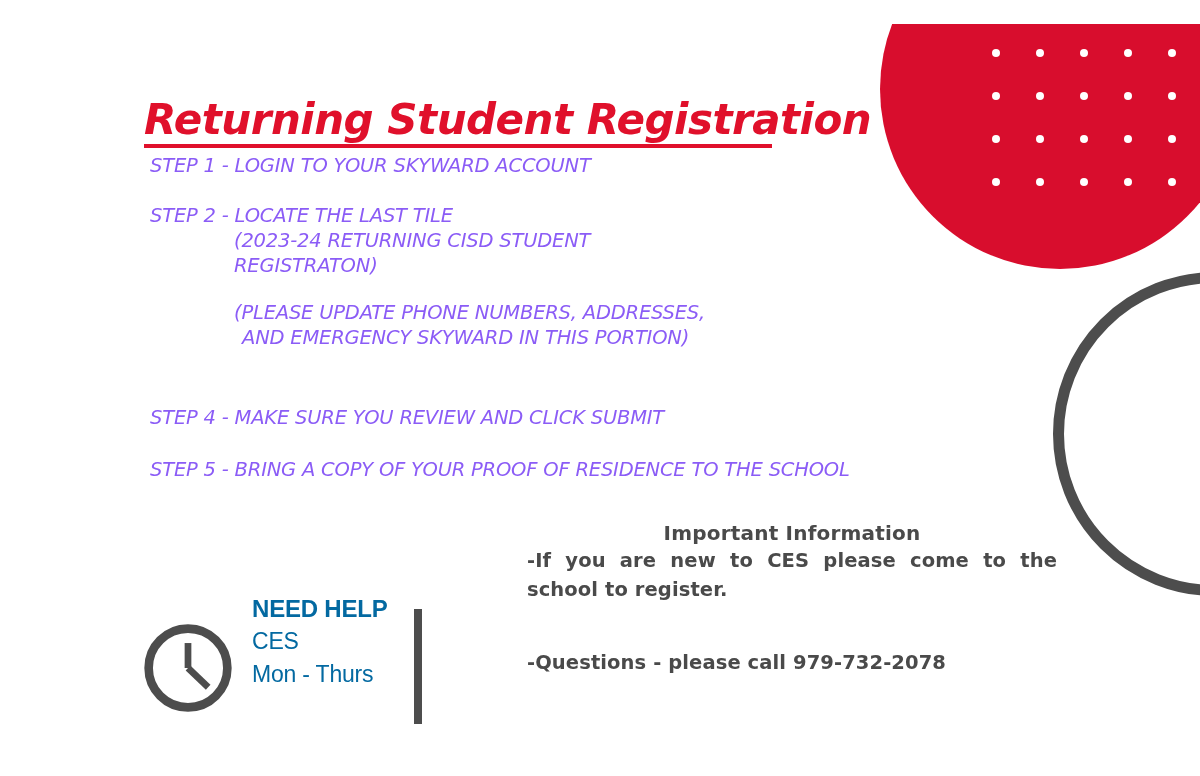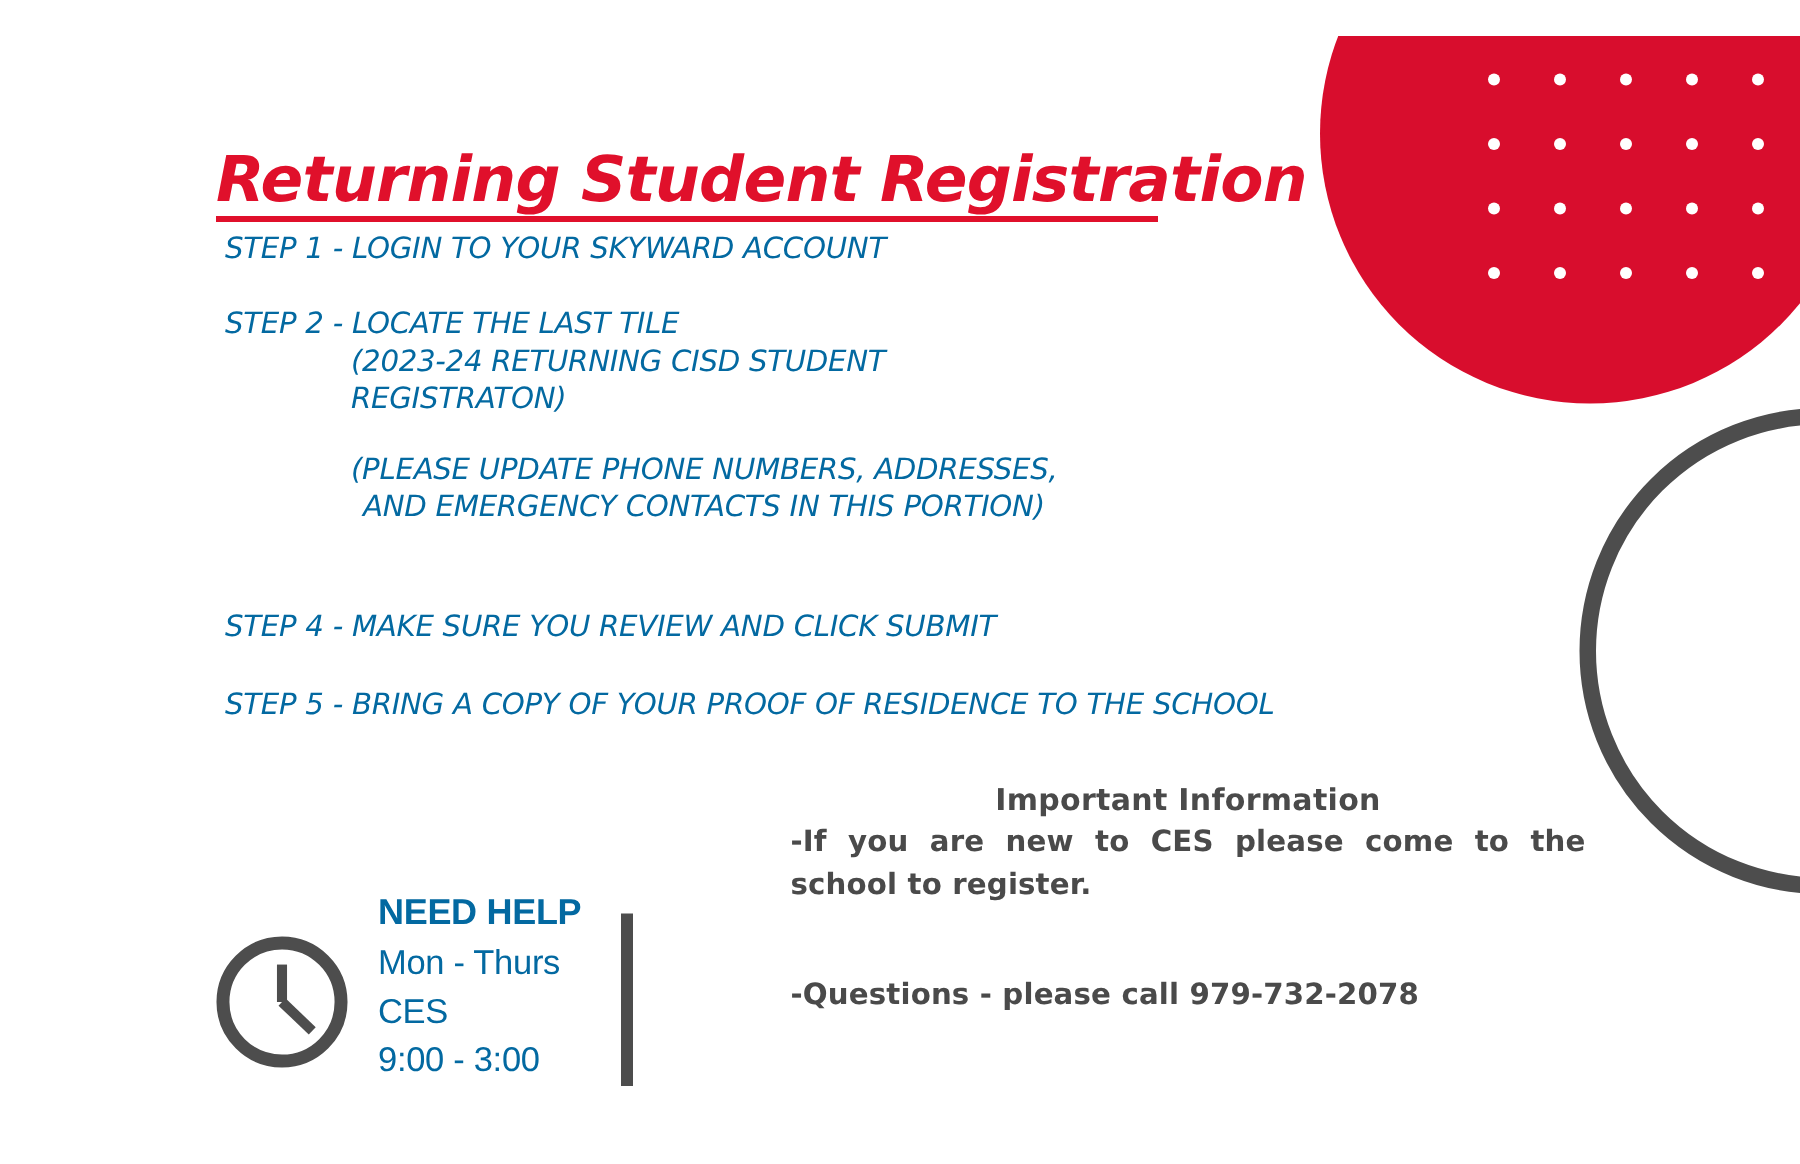--- a/index.html
+++ b/index.html
@@ -84,21 +84,21 @@
   .steps {
     position: absolute;
     left: 150px;
     top: 130px;
     width: 740px;
   }
   .step-block {
     font-family: "DejaVu Sans", sans-serif;
     font-size: 19.5px;
     font-style: italic;
-    color: #0369a1;
+    color: #8b5cf6;
     letter-spacing: -0.2px;
     line-height: 1.28;
     white-space: nowrap;
   }
   .step-line { display: block; }
   .step-line.indent-1 { padding-left: 84px; }
   .step-line.indent-2 { padding-left: 92px; }
   .gap-sm  { height: 22px; }
   .gap-md  { height: 25px; }
   .gap-lg  { height: 55px; }
@@ -216,21 +216,21 @@
 
     <div class="step-block">
       <span class="step-line">STEP 2 - LOCATE THE LAST TILE</span>
       <span class="step-line indent-1">(2023-24 RETURNING CISD STUDENT</span>
       <span class="step-line indent-1">REGISTRATON)</span>
     </div>
     <div class="gap-sm"></div>
 
     <div class="step-block">
       <span class="step-line indent-1">(PLEASE UPDATE PHONE NUMBERS, ADDRESSES,</span>
-      <span class="step-line indent-2">AND EMERGENCY CONTACTS IN THIS PORTION)</span>
+      <span class="step-line indent-2">AND EMERGENCY SKYWARD IN THIS PORTION)</span>
     </div>
     <div class="gap-lg"></div>
 
     <div class="step-block">
       <span class="step-line">STEP 4 - MAKE SURE YOU REVIEW AND CLICK SUBMIT</span>
     </div>
     <div class="gap-xl"></div>
 
     <div class="step-block">
       <span class="step-line">STEP 5 - BRING A COPY OF YOUR PROOF OF RESIDENCE TO THE SCHOOL</span>
@@ -239,23 +239,22 @@
   </div>
 
   <div class="need-help">
     <svg class="clock-icon" viewBox="0 0 100 100">
       <circle cx="50" cy="50" r="41" fill="none" stroke="#4D4D4D" stroke-width="9"></circle>
       <path d="M50 50 L50 24" stroke="#4D4D4D" stroke-width="7" stroke-linecap="butt" fill="none"></path>
       <path d="M50 50 L71 70" stroke="#4D4D4D" stroke-width="7" stroke-linecap="butt" fill="none"></path>
     </svg>
     <div class="need-help-text">
       <div class="need-help-title">NEED HELP</div>
+      <div class="need-help-line">CES</div>
       <div class="need-help-line">Mon - Thurs</div>
-      <div class="need-help-line">CES</div>
-      <div class="need-help-line">9:00 - 3:00</div>
     </div>
   </div>
   <div class="need-help-divider"></div>
 
   <div class="info-panel">
     <div class="info-heading">Important Information</div>
     <p class="info-para">-If you are new to CES please come to the school to register.</p>
     <div class="info-spacer"></div>
     <div class="info-spacer"></div>
     <p class="info-para last">-Questions - please call 979-732-2078</p>

